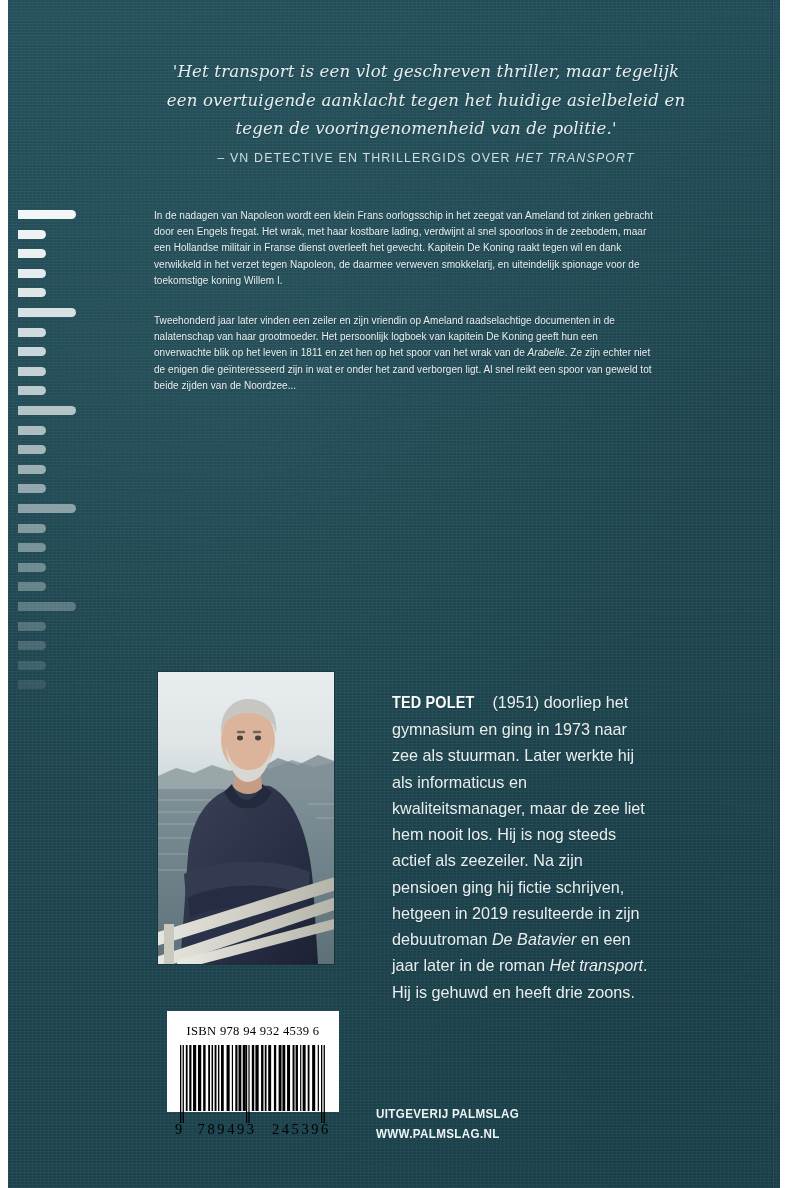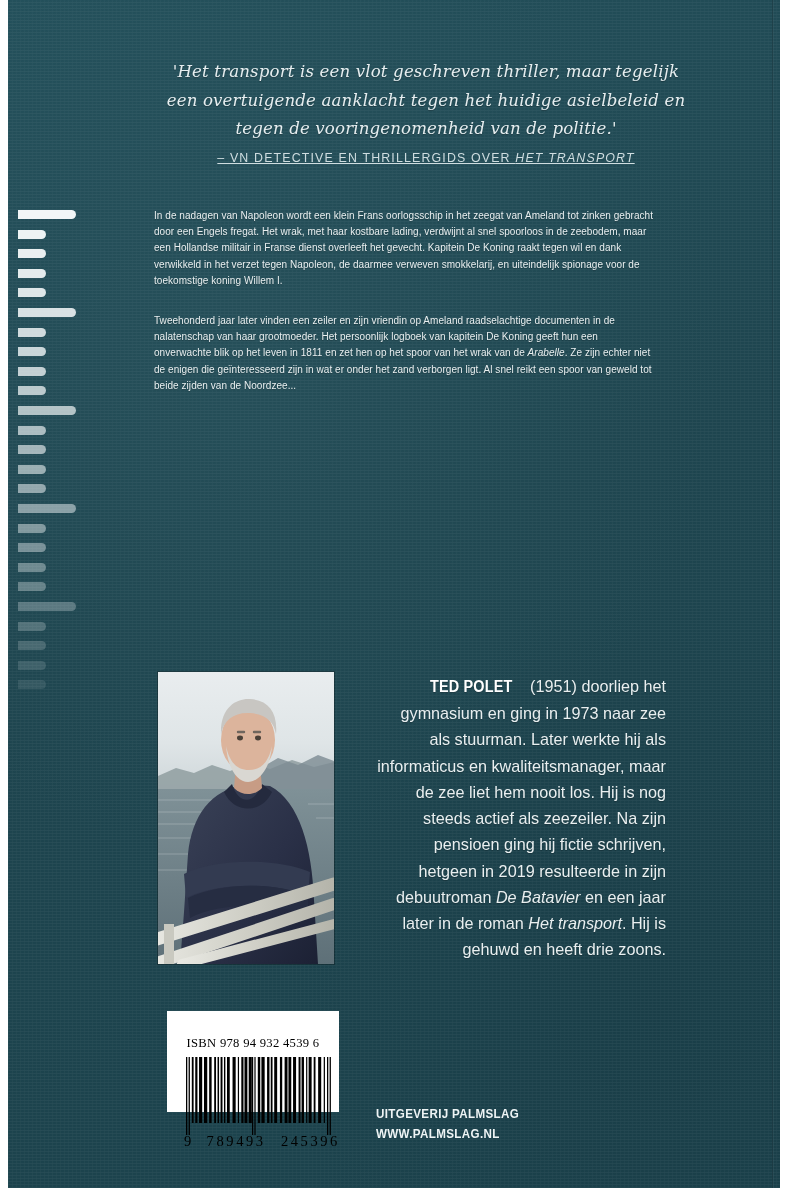--- a/index.html
+++ b/index.html
@@ -95,21 +95,20 @@
     color: #e6eef0;
     text-shadow: 0 1px 1px rgba(0,0,0,.28);
   }
   #quote-source {
     margin: 7px 0 0 0;
     font-family: "Liberation Sans", sans-serif;
     font-size: 12.4px;
     letter-spacing: 1.15px;
     color: #cfdde0;
     text-transform: uppercase;
-    text-decoration: underline;
   }
   #quote-source .src-title {
     font-style: italic;
   }
 
   
   #blurb {
     position: absolute;
     left: 146px;
     top: 208px;
@@ -141,48 +140,47 @@
   #author-photo svg { display: block; }
 
   
   #author-bio {
     position: absolute;
     left: 368px;
     top: 673px;
     width: 290px;
   }
   #author-bio p {
-    margin: 0;
+    margin: 16px;
     font-family: "Liberation Sans", sans-serif;
     font-size: 16.2px;
     line-height: 1.62;
     color: #e9eff0;
     text-shadow: 0 1px 1px rgba(0,0,0,.22);
-    text-align: right;
   }
   #author-name {
     font-family: "Liberation Sans", sans-serif;
     font-weight: bold;
     font-size: 16.8px;
     letter-spacing: .2px;
     color: #ffffff;
     transform: scaleX(.86);
     transform-origin: left center;
     display: inline-block;
   }
 
   
   #barcode-box {
     position: absolute;
     left: 159px;
     top: 1011px;
     width: 172px;
     height: 101px;
     background: #ffffff;
-    padding: 16px;
+    padding: 4px;
     box-sizing: border-box;
   }
   #isbn-line {
     text-align: center;
     font-family: "Liberation Serif", serif;
     font-size: 12.6px;
     letter-spacing: .3px;
     color: #000000;
     padding-top: 9px;
   }

